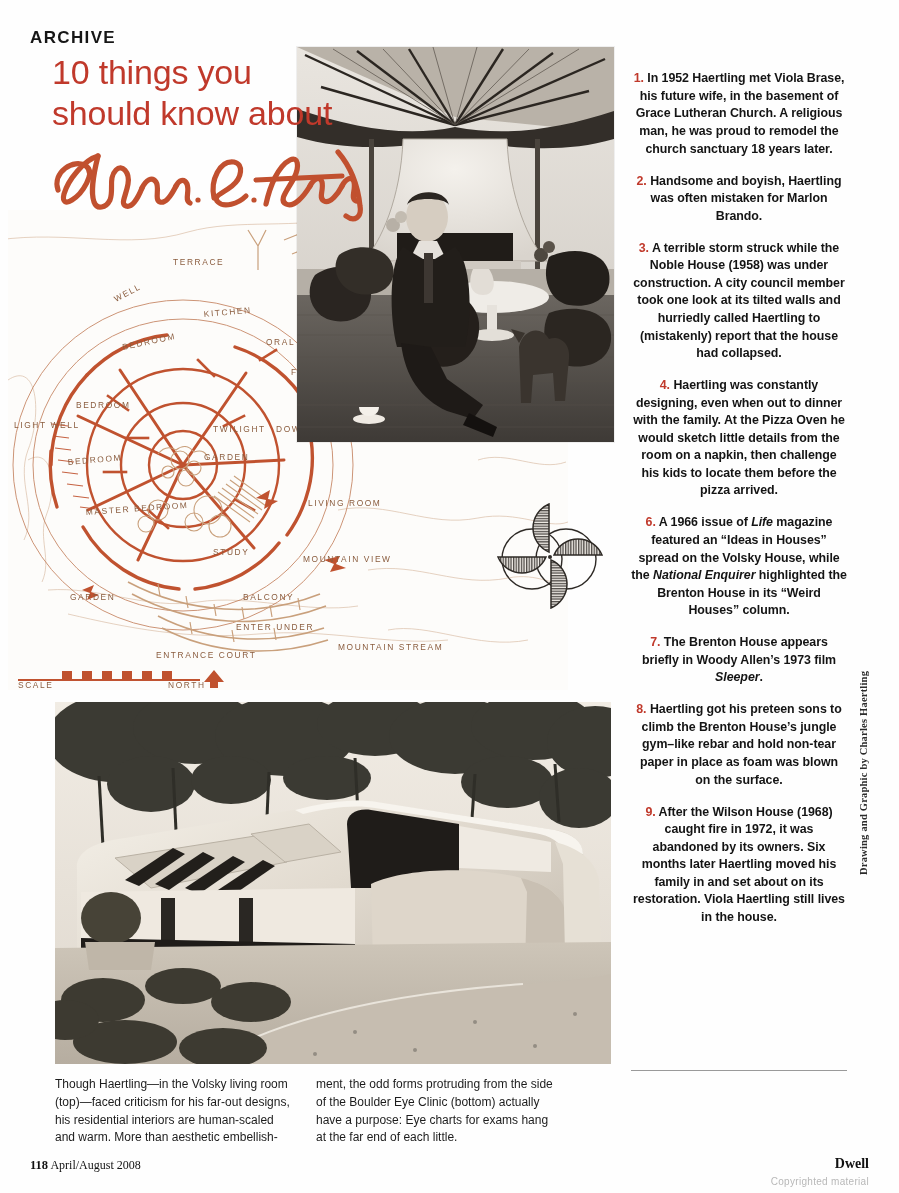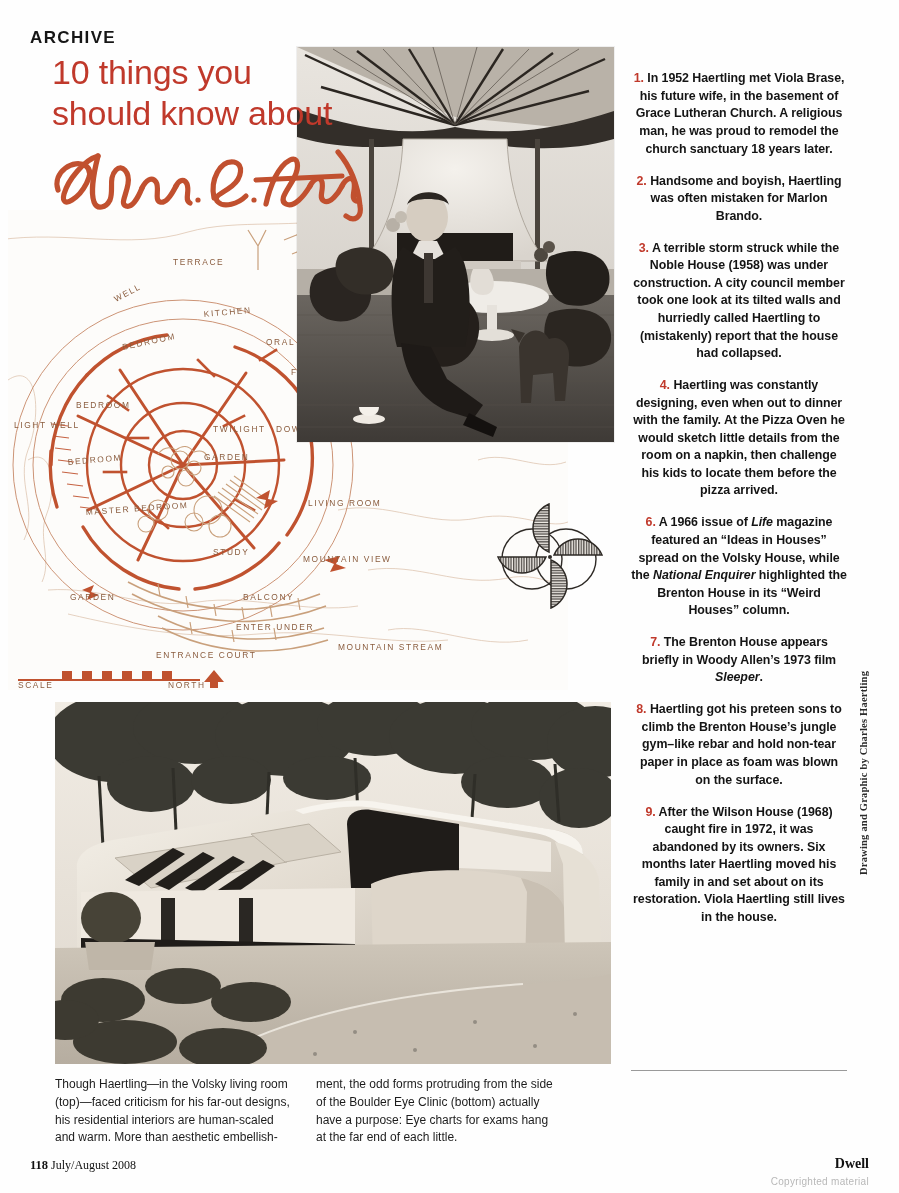--- a/index.html
+++ b/index.html
@@ -522,18 +522,18 @@
 
   <div class="credit-vert">Drawing and Graphic by Charles Haertling</div>
 
   <div class="caption">
     <div class="col">Though Haertling—in the Volsky living room (top)—faced criticism for his far-out designs, his residential interiors are human-scaled and warm. More than aesthetic embellish-</div>
     <div class="col">ment, the odd forms protruding from the side of the Boulder Eye Clinic (bottom) actually have a purpose: Eye charts for exams hang at the far end of each little.</div>
   </div>
 
   <div class="footer-left">
     <span class="pg">118</span>
-    <span>July/August 2008</span>
+    <span>April/August 2008</span>
   </div>
   <div class="footer-right">Dwell</div>
   <div class="watermark">Copyrighted material</div>
 
 </div>
 
 </body></html>

